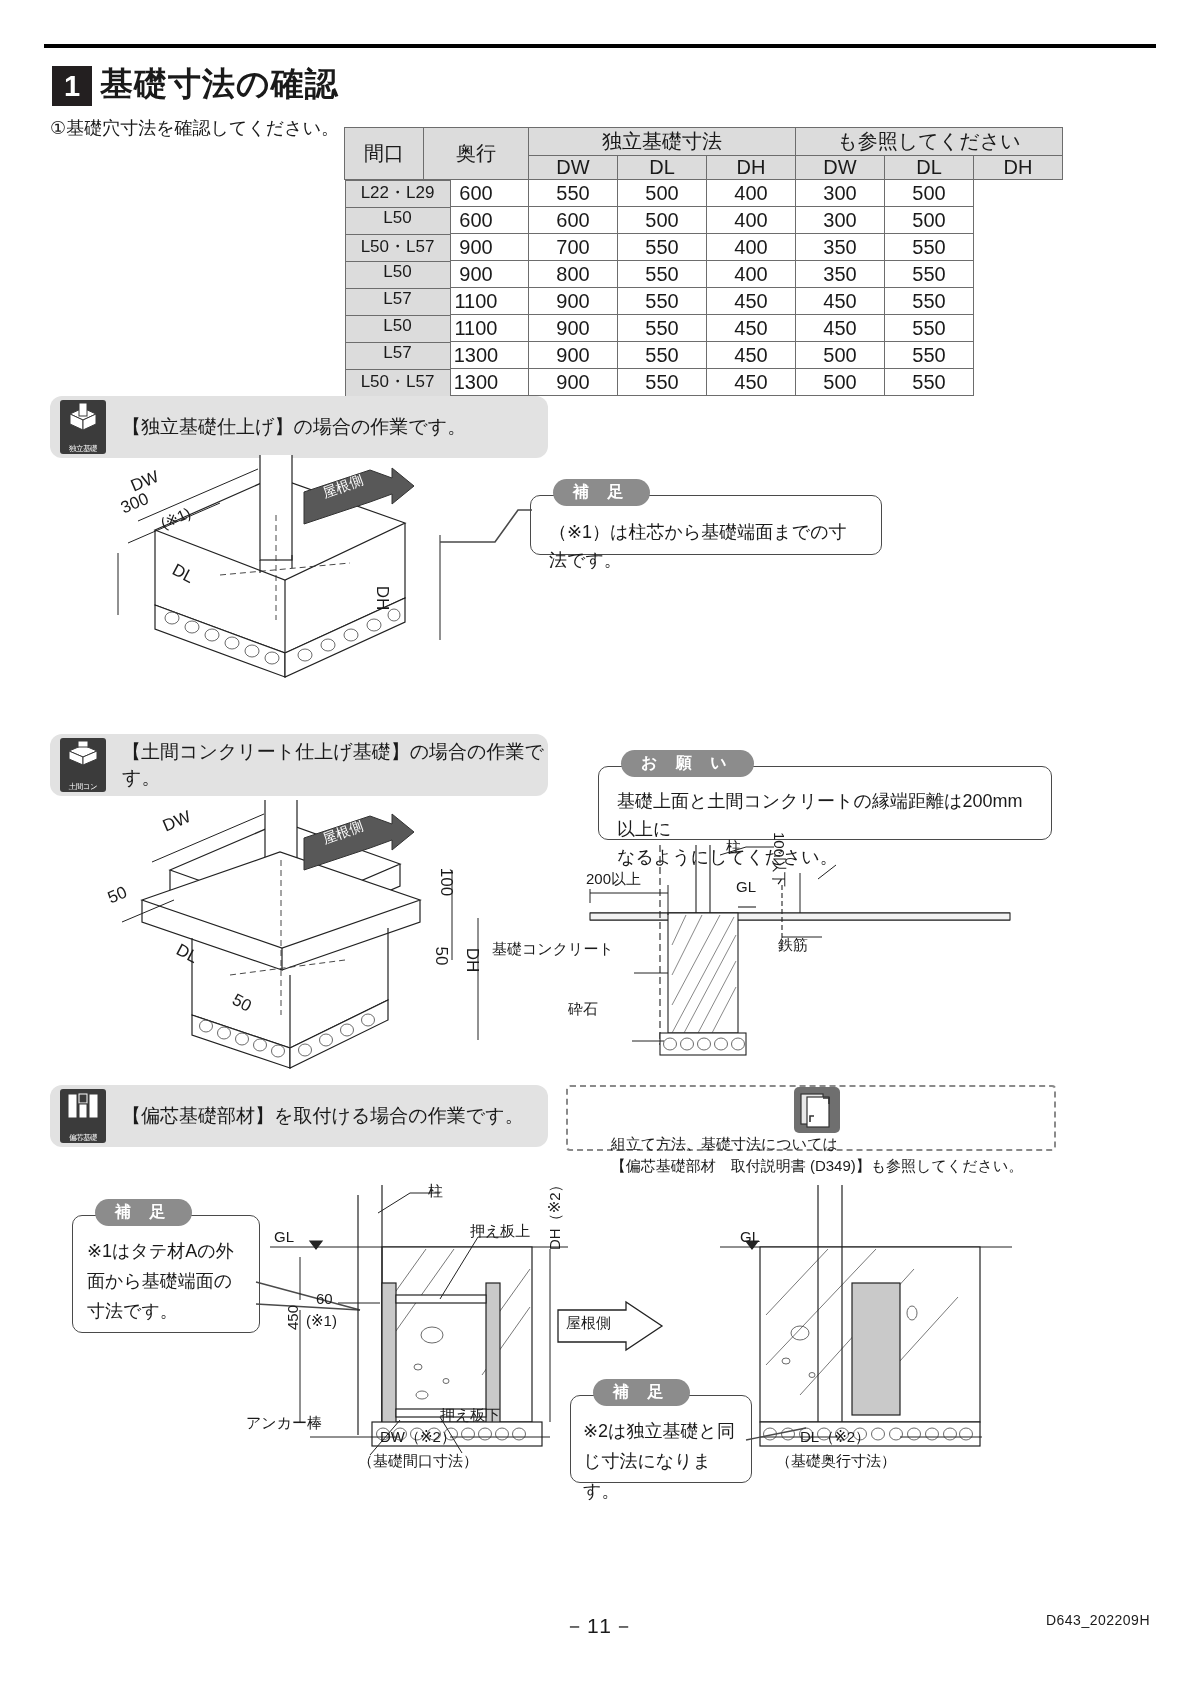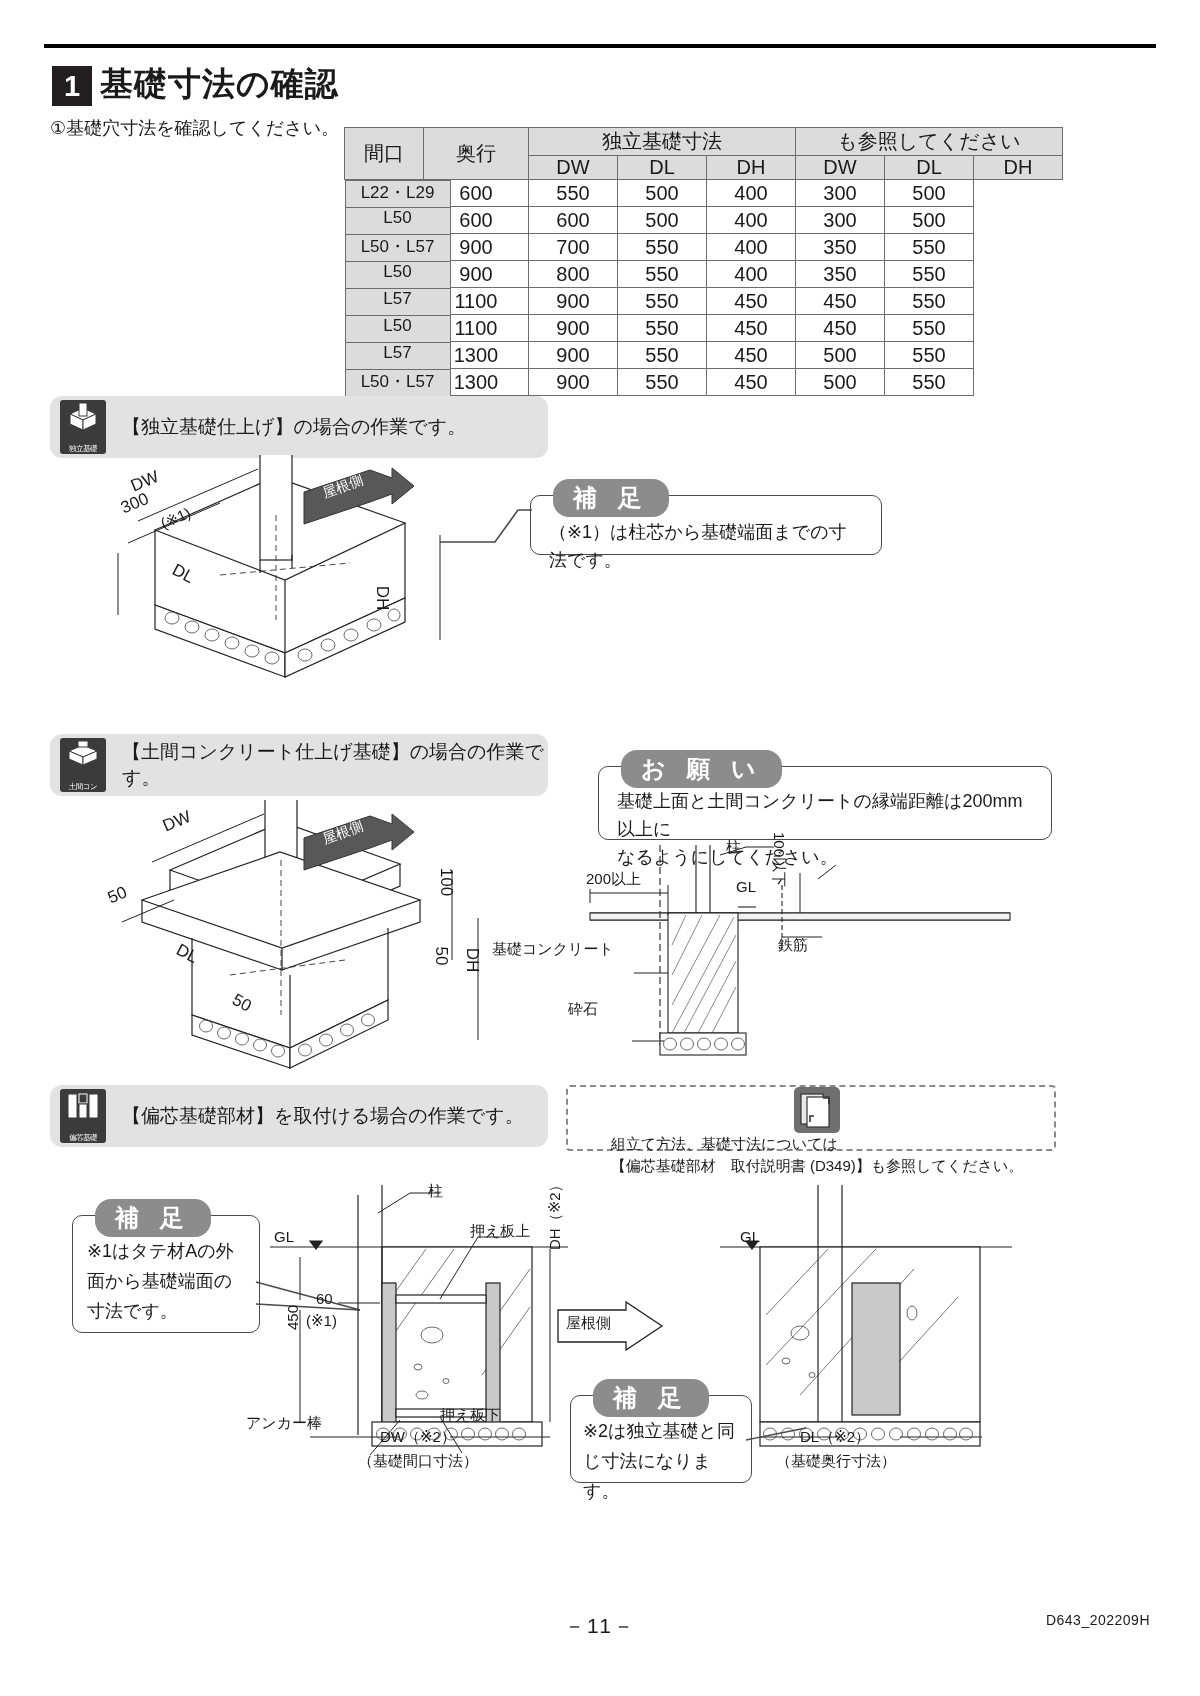--- a/index.html
+++ b/index.html
@@ -29,21 +29,21 @@
   .secbar{position:absolute;background:#e2e2e2;border-radius:12px;display:flex;align-items:center;}
   .secbar .txt{font-size:19px;margin-left:16px;}
   .badge{width:46px;height:54px;background:#3b3b3b;border-radius:3px;position:relative;flex:none;margin-left:10px;}
   .badge .cap{position:absolute;bottom:1px;left:0;right:0;text-align:center;color:#fff;font-size:7.5px;
       letter-spacing:-0.5px;line-height:8px;}
   .badge svg{position:absolute;top:3px;left:50%;transform:translateX(-50%);}
 
   
   .callout{position:absolute;border:1.6px solid #4a4a4a;border-radius:10px;background:#fff;}
   .callout .tag{position:absolute;top:-17px;left:22px;background:#8c8c8c;color:#fff;border-radius:16px;
-      font-size:24px;padding:3px 20px;letter-spacing:7px;font-weight:bold;}
+      font-size:16px;padding:3px 20px;letter-spacing:7px;font-weight:bold;}
   .callout .body{font-size:18px;line-height:28px;padding:22px 18px 12px 18px;}
 
   .dashbox{position:absolute;border:2px dashed #8a8a8a;border-radius:4px;background:#fff;
       display:flex;align-items:center;flex-direction:column;}
   .dashbox .txt{font-size:15px;line-height:22px;margin-left:12px;}
   .dashbox .badge2{width:46px;height:46px;background:#6f6f6f;border-radius:5px;margin-left:12px;flex:none;position:relative;}
 
   
   .fig{position:absolute;}
   .lbl{position:absolute;font-size:17px;white-space:nowrap;}

